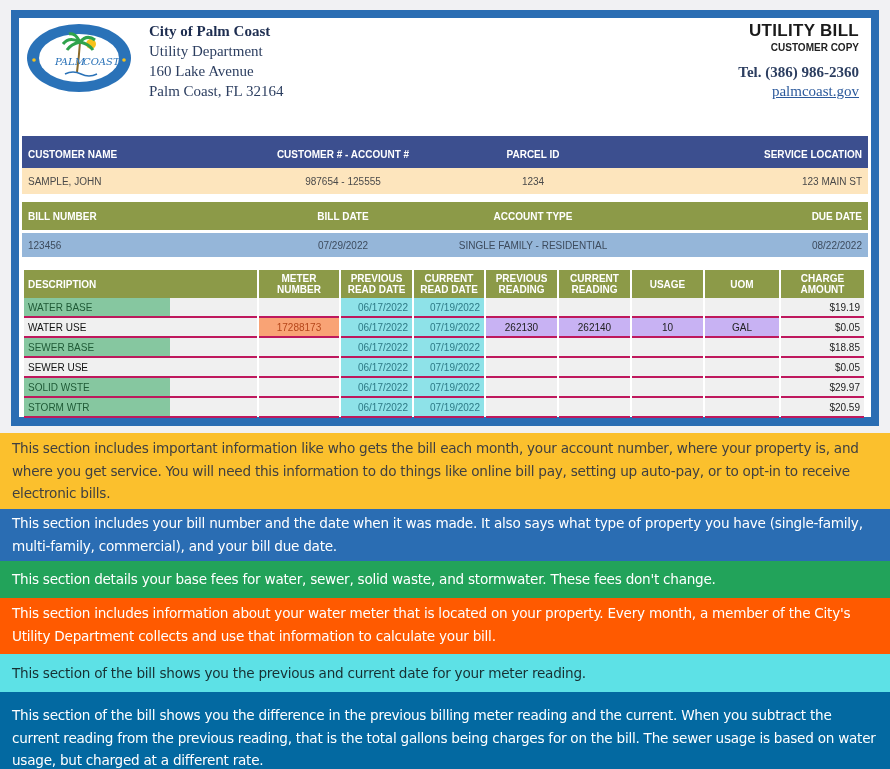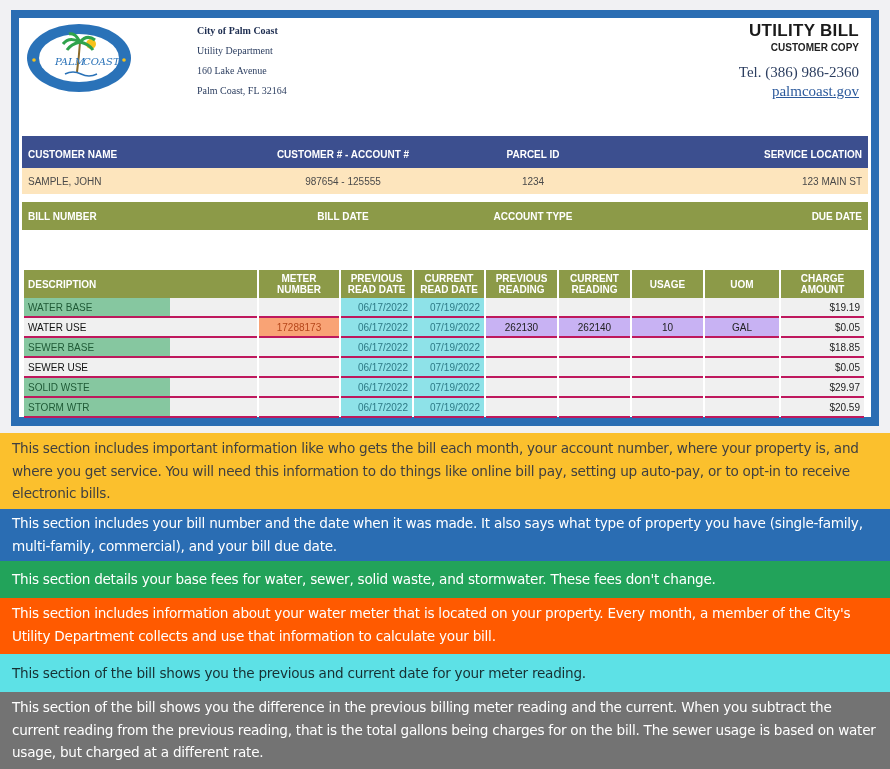--- a/index.html
+++ b/index.html
@@ -1,25 +1,25 @@
 <!DOCTYPE html>
 <html><head>
 <meta charset="utf-8">
 <style>
   html, body { margin:0; padding:0; }
   body { width:890px; height:769px; background:#f1f1f3; position:relative; overflow:hidden; font-family:"Liberation Sans", sans-serif; }
   .bill { position:absolute; left:11px; top:10px; width:868px; height:416px; background:#2a6db3; box-sizing:border-box; }
   .bill-inner { position:absolute; left:8px; top:8px; right:8px; bottom:9px; background:#ffffff; }
   .logo { position:absolute; left:6px; top:4px; width:108px; height:72px; }
-  .addr { position:absolute; left:130px; top:3px; font-family:"Liberation Serif", serif; font-size:10px; line-height:20px; color:#2c3e60;margin-left:48px; }
+  .addr { position:absolute; left:130px; top:3px; font-family:"Liberation Serif", serif; font-size:15px; line-height:20px; color:#2c3e60; }
   .addr .city { font-weight:bold; color:#1d2d50; }
   .title-block { position:absolute; right:12px; top:3px; text-align:right; }
   .title-block .t1 { font-family:"Liberation Sans", sans-serif; font-weight:bold; font-size:17px; color:#1a1a1a; letter-spacing:0.3px; line-height:20px; }
   .title-block .t2 { font-weight:bold; font-size:10px; color:#222; line-height:13px; }
-  .title-block .tel { font-family:"Liberation Serif", serif; font-size:15px; color:#2c3e60; margin-top:9px; line-height:19px; }
+  .title-block .tel { font-family:"Liberation Serif", serif; font-size:15px; color:#2c3e60; margin-top:9px; line-height:19px;font-weight:bold; }
   .title-block .web { font-family:"Liberation Serif", serif; font-size:15px; color:#2c5a9c; text-decoration:underline; line-height:19px; }
 
   .band { position:absolute; left:3px; right:3px; display:flex; align-items:center; font-size:10px; box-sizing:border-box; padding:0 6px; }
   .band span { flex:1; }
   .hdr-navy { background:#3c4f8f; color:#fff; font-weight:bold; }
   .row-peach { background:#fde5bd; color:#4a4a4a; }
   .hdr-olive { background:#8c9a48; color:#fff; font-weight:bold;align-items:center; }
   .row-blue { background:#95b6d9; color:#3d4b5d; }
   .c { text-align:center; } .r { text-align:right; } .l { text-align:left; }
 
@@ -35,21 +35,21 @@
   td.meter.on { background:#f9a375 !important; color:#b5461a; }
   td.purple { background:#c8b2f3 !important; color:#4a2d7a; text-align:center; }
   td.amt { text-align:right; color:#222; }
 
   .note { position:absolute; left:0; width:890px; box-sizing:border-box; padding:0 12px; font-family:"DejaVu Sans", sans-serif; font-size:13.6px; line-height:22.5px; letter-spacing:-0.25px; }
   .n1 { top:433px; height:76px; background:#fbc02d; color:#404040; padding-top:4px; }
   .n2 { top:509px; height:52px; background:#2a6db3; color:#fff; padding-top:3px; }
   .n3 { top:561px; height:37px; background:#22a35a; color:#fff; padding-top:7px; }
   .n4 { top:598px; height:56px; background:#ff5a00; color:#fff; padding-top:4px; }
   .n5 { top:654px; height:42px; background:#5de1e6; color:#173033; padding-top:8px; }
-  .n6 { top:692px; height:77px; background:#737373; color:#fff; padding-top:4px; }
+  .n6 { top:692px; height:77px; background:#0369a1; color:#fff; padding-top:12px; }
 </style>
 </head>
 <body>
 
 <div class="bill">
   <div class="bill-inner">
 
     <svg class="logo" viewBox="0 0 108 72">
       <ellipse cx="54" cy="36" rx="52" ry="34" fill="#2a72b8"></ellipse>
       <ellipse cx="54" cy="36" rx="40" ry="24" fill="#ffffff"></ellipse>
@@ -88,20 +88,26 @@
       <span class="c" style="flex:0 0 170px">987654 - 125555</span>
       <span class="c" style="flex:0 0 210px">1234</span>
       <span class="r">123 MAIN ST</span>
     </div>
 
     <div class="band hdr-olive" style="top:184px;height:28px;">
       <span class="l" style="flex:0 0 230px">BILL NUMBER</span>
       <span class="c" style="flex:0 0 170px">BILL DATE</span>
       <span class="c" style="flex:0 0 210px">ACCOUNT TYPE</span>
       <span class="r">DUE DATE</span>
+    </div>
+    <div class="band row-blue" style="top:215px;height:24px;">
+      <span class="l" style="flex:0 0 230px">123456</span>
+      <span class="c" style="flex:0 0 170px">07/29/2022</span>
+      <span class="c" style="flex:0 0 210px">SINGLE FAMILY - RESIDENTIAL</span>
+      <span class="r">08/22/2022</span>
     </div>
 
     <table class="charges">
       <colgroup>
         <col style="width:233px">
           <col style="width:80px">
           <col style="width:71px">
           <col style="width:70px">
         <col style="width:71px">
           <col style="width:71px">

